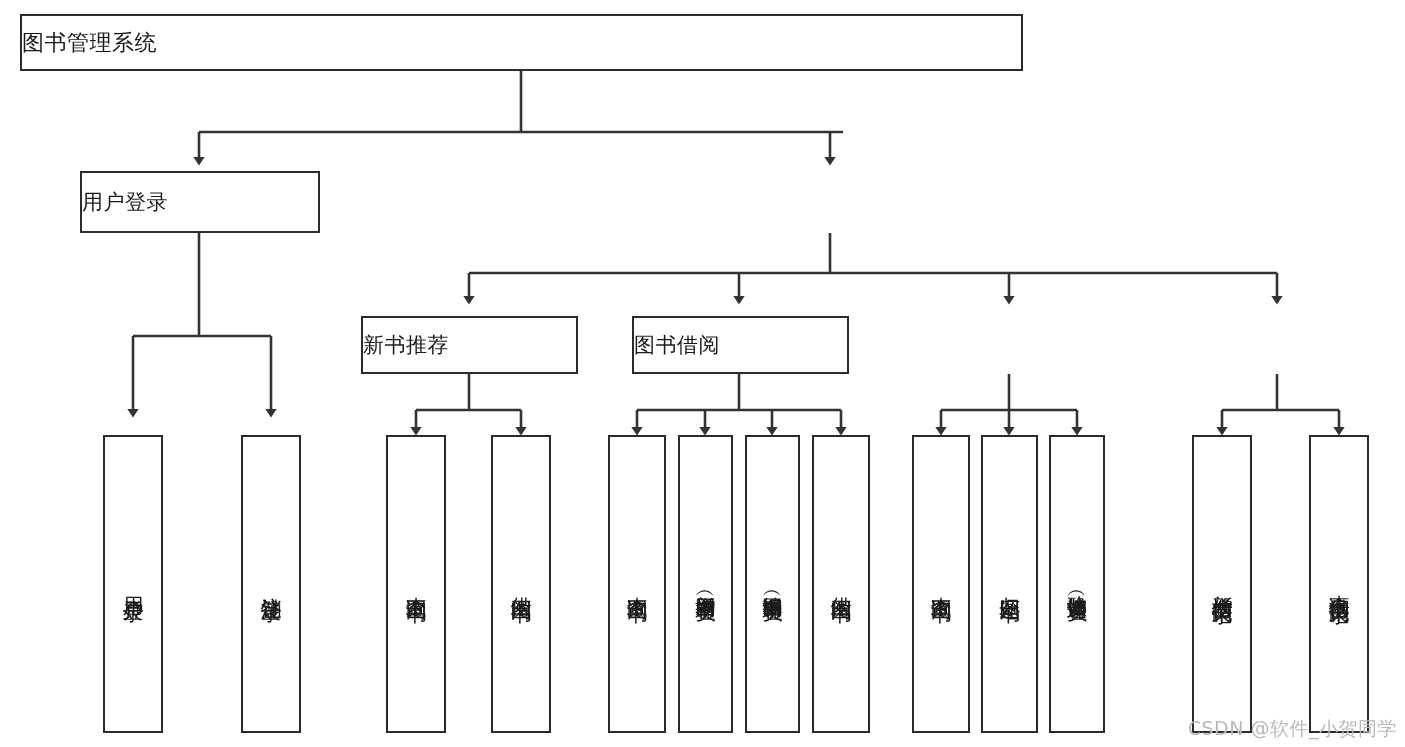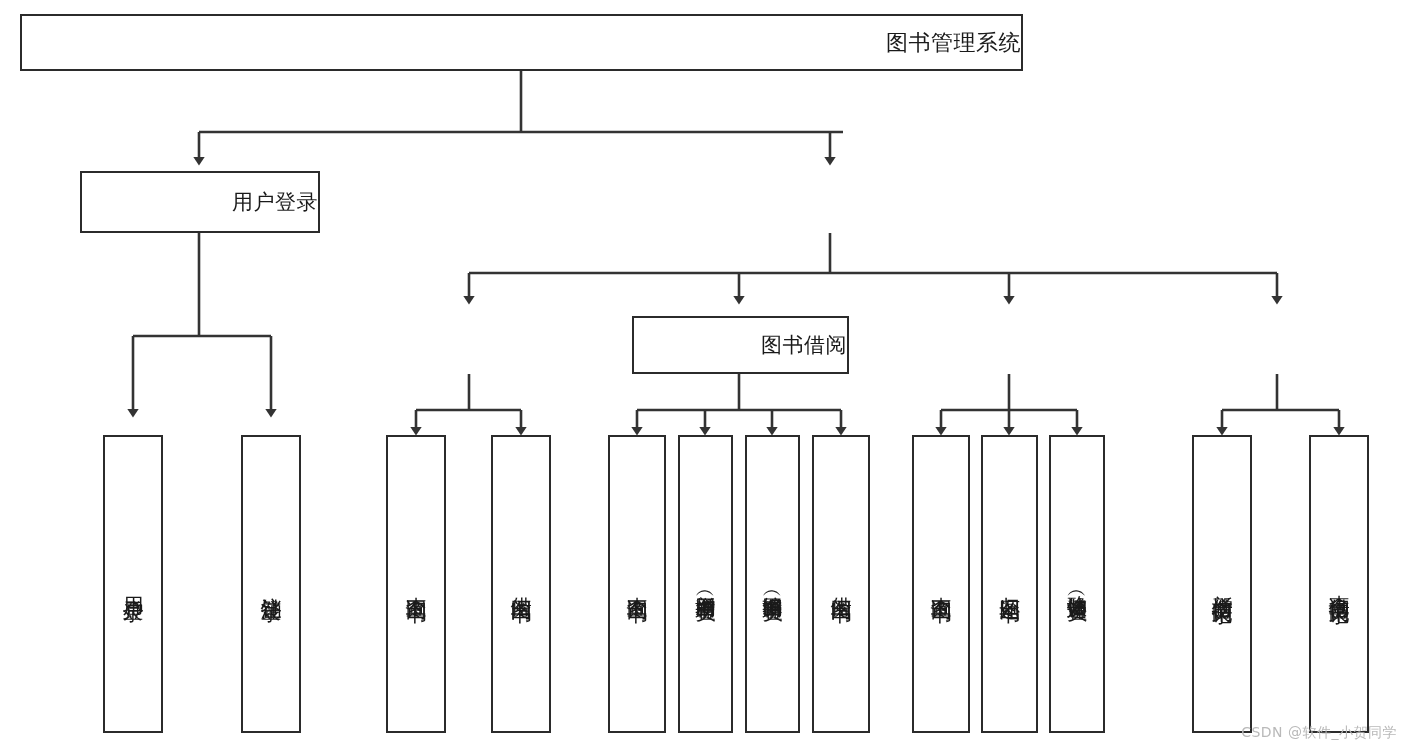--- a/index.html
+++ b/index.html
@@ -26,21 +26,21 @@
     height: 747px;
     pointer-events: none;
   }
   .node {
     position: absolute;
     box-sizing: border-box;
     background: #ffffff;
     border: 2px solid #2b2b2b;
     display: flex;
     align-items: center;
-    justify-content: flex-end;
+    justify-content: flex-start;
     color: #1a1a1a;
     z-index: 2;
   }
   .node-label {
     display: block;
     text-align: center;
     line-height: 1.18;
     white-space: nowrap;
   }
   
@@ -67,21 +67,21 @@
   }
   .node.v.narrow .node-label {
     font-size: 20px;
     letter-spacing: 1px;
     max-height: 268px;
   }
   .watermark {
     position: absolute;
     right: 8px;
     bottom: 5px;
-    font-size: 14px;
+    font-size: 19px;
     color: #b9b9b9;
     letter-spacing: 0.5px;
     z-index: 5;
     white-space: nowrap;
   }
 </style>
 </head>
 <body>
 
 <div id="diagram-root">
@@ -138,20 +138,23 @@
 
   <div class="node h root" style="left:20px; top:14px; width:1003px; height:57px;">
     <span class="node-label">图书管理系统</span>
   </div>
 
   <div class="node h" style="left:80px; top:171px; width:240px; height:62px;">
     <span class="node-label">用户登录</span>
   </div>
 
 
+  <div class="node h" style="left:361px; top:316px; width:217px; height:58px;">
+    <span class="node-label">新书推荐</span>
+  </div>
 
   <div class="node h" style="left:632px; top:316px; width:217px; height:58px;">
     <span class="node-label">图书借阅</span>
   </div>
 
 
 
   <div class="node v" style="left:103px; top:435px; width:60px; height:298px;">
     <span class="node-label">用户登录</span>
   </div>

